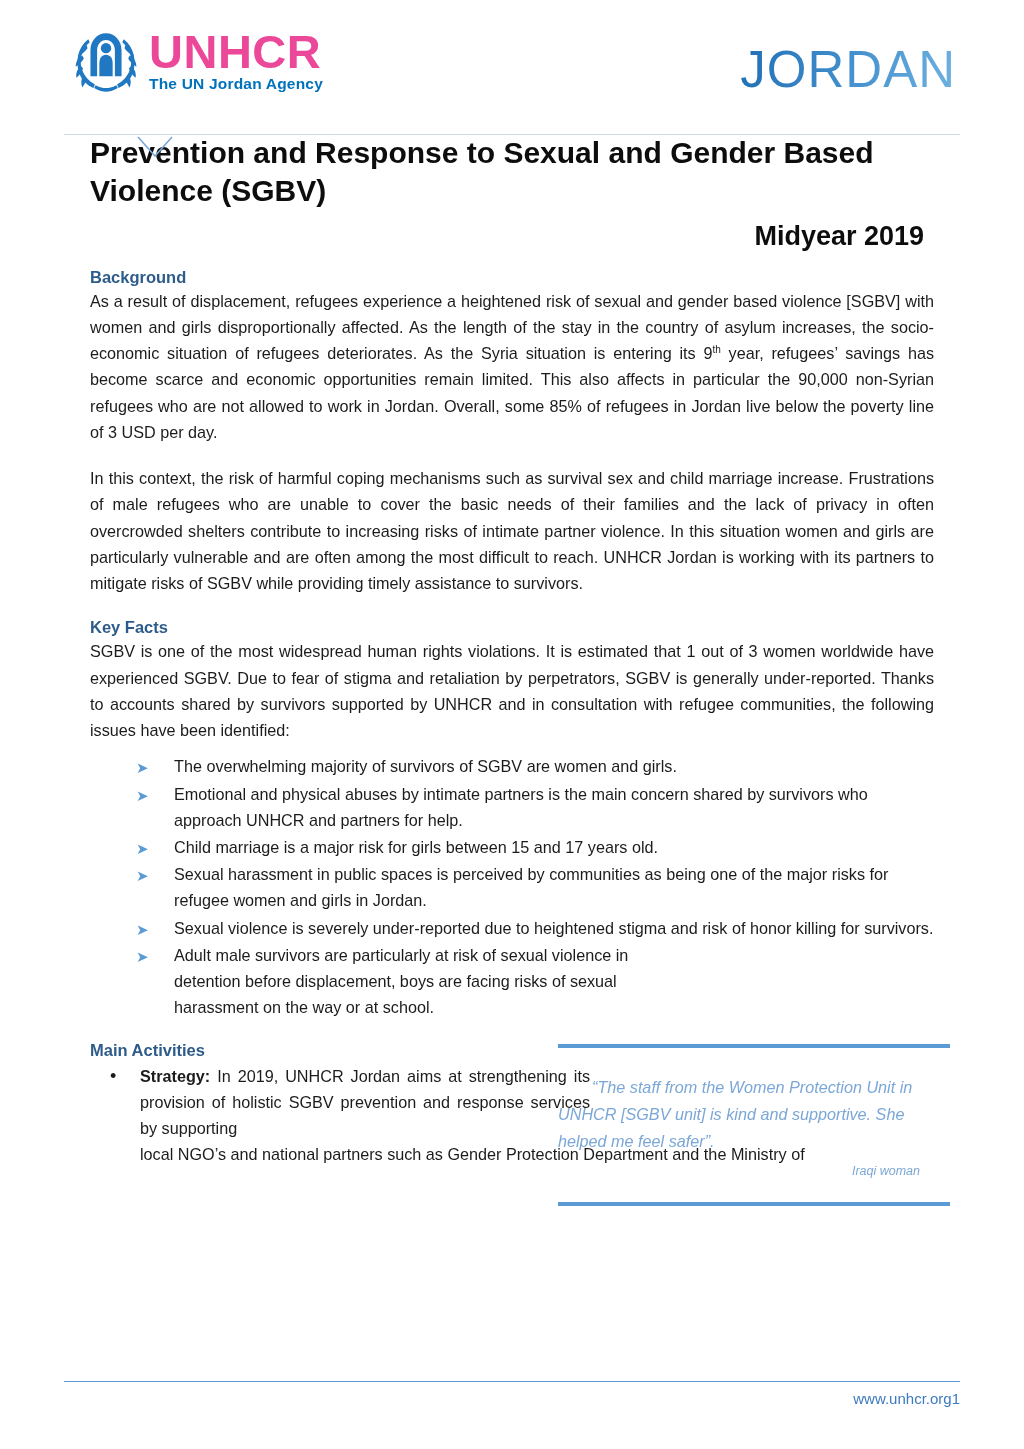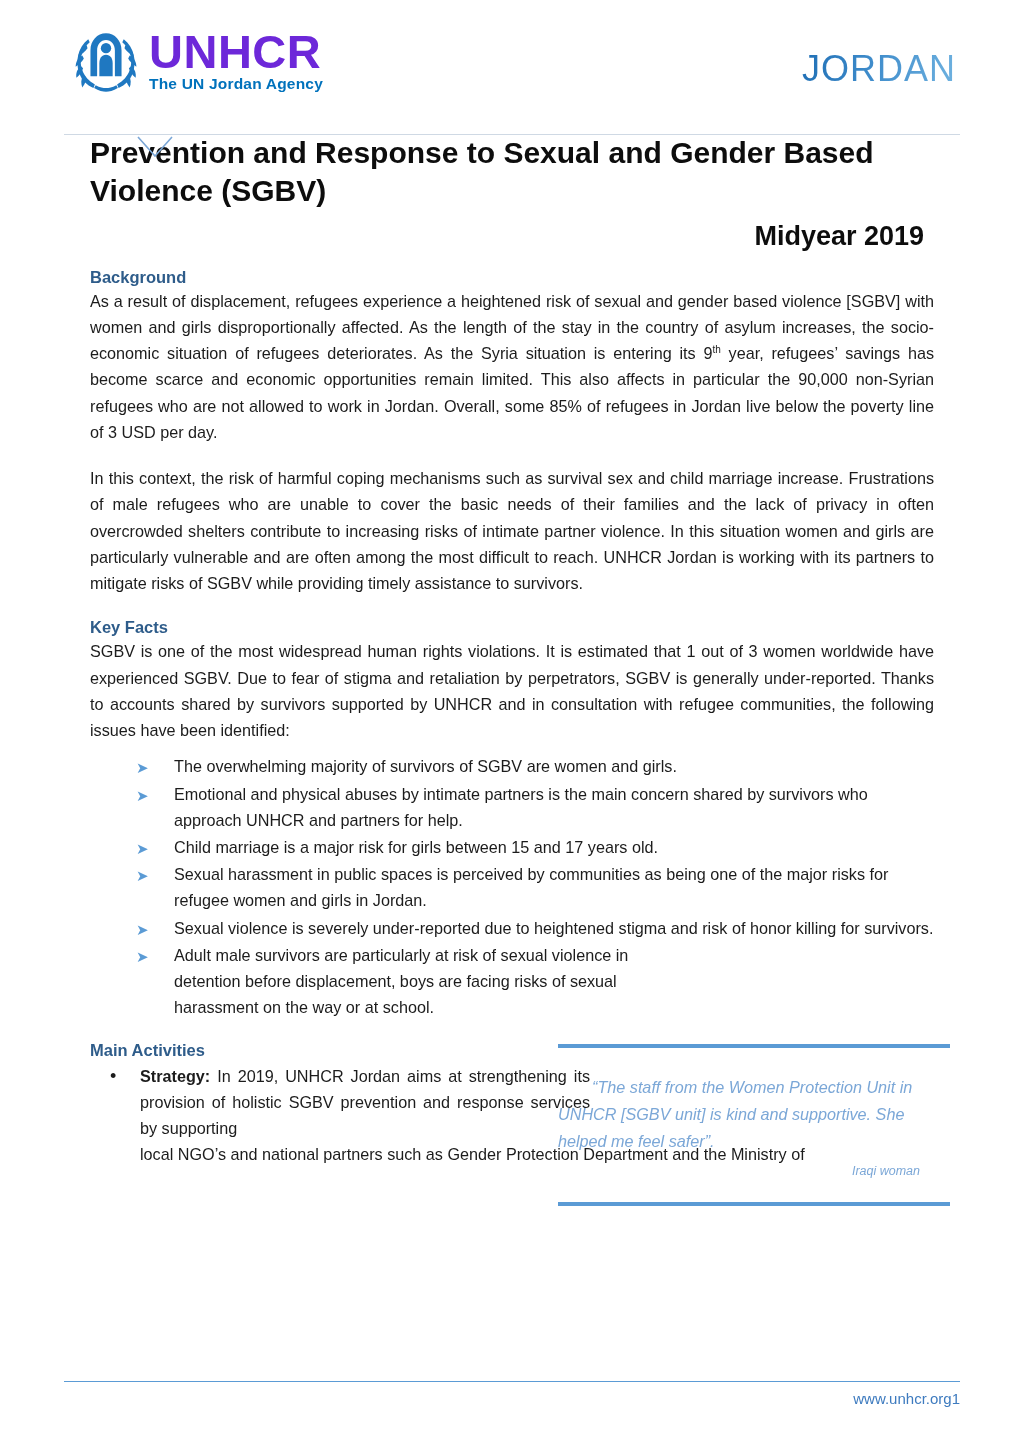--- a/index.html
+++ b/index.html
@@ -44,35 +44,35 @@
   }
   .logo-words {
     margin-left: 6px;
     line-height: 1;
   }
   .logo-unhcr {
     font-family: "Liberation Sans", sans-serif;
     font-weight: bold;
     font-size: 47px;
     letter-spacing: 0.5px;
-    color: #6d28d9;
+    color: #ec4899;
     display: block;
   }
   .logo-tag {
     font-family: "Liberation Sans", sans-serif;
     font-weight: bold;
     font-size: 15.5px;
     color: #0072BC;
     display: block;
     margin-top: 1px;
     letter-spacing: 0.2px;
   }
   .country {
     font-family: "Liberation Sans", sans-serif;
-    font-size: 36px;
+    font-size: 51px;
     font-weight: normal;
     letter-spacing: 1px;
     margin-top: 26px;
     margin-right: 4px;
     background: linear-gradient(100deg, #1f6fb5 0%, #3f8ccb 45%, #6fb2e0 100%);
     -webkit-background-clip: text;
     background-clip: text;
     color: transparent;
   }
   .header-rule {

